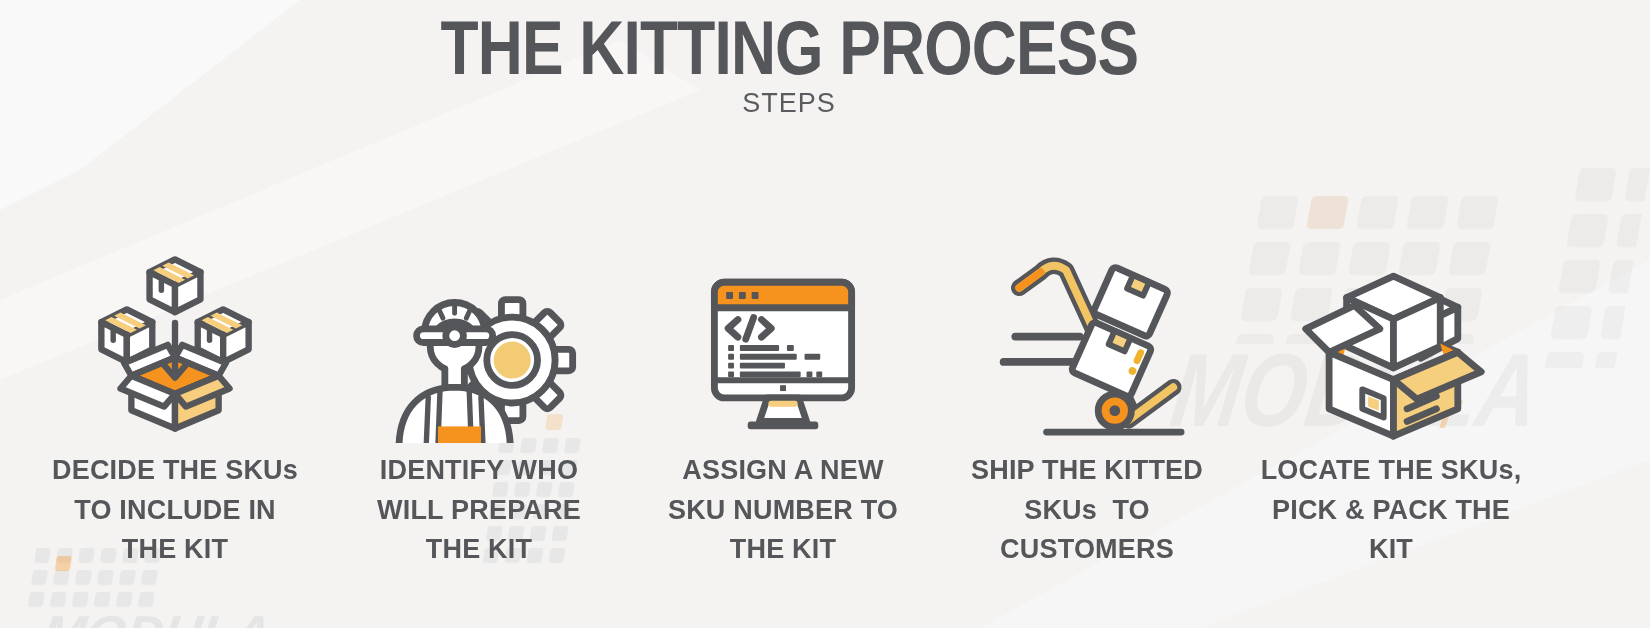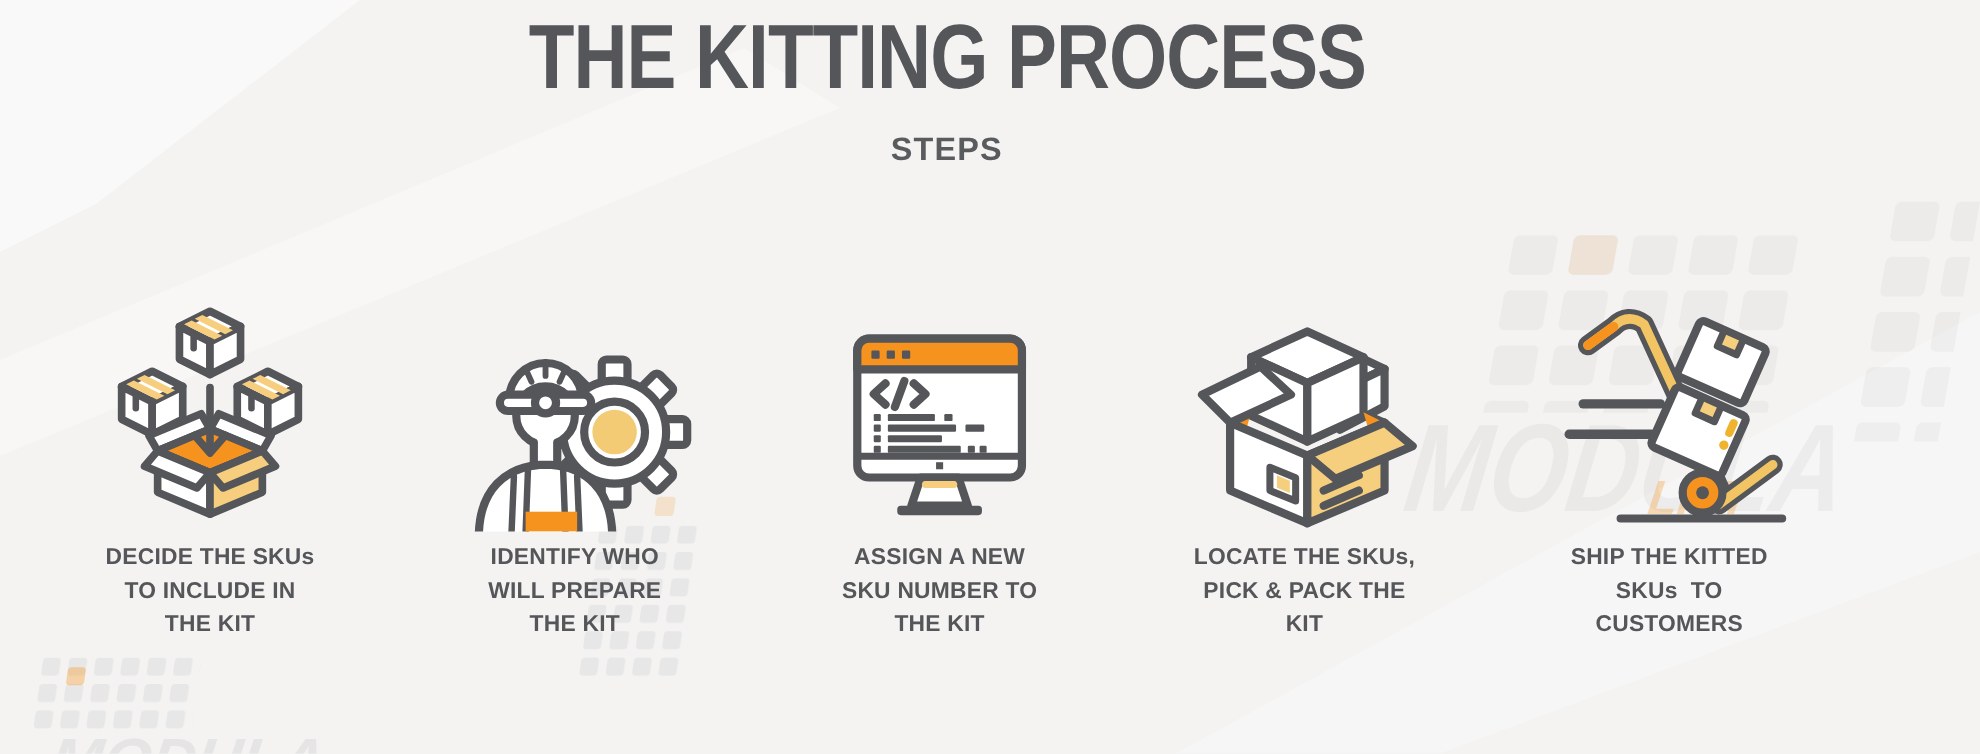--- a/index.html
+++ b/index.html
@@ -11,38 +11,38 @@
   }
   .decor{position:absolute;left:0;top:0;z-index:0;pointer-events:none;}
   .content{position:relative;z-index:1;}
   .header{position:absolute;top:8px;left:0;width:1578px;text-align:center;}
   .page-title{
     font-size:76px;font-weight:bold;color:#55565A;line-height:1.05;
     letter-spacing:-1px;white-space:nowrap;
     display:inline-block;transform:scaleX(0.82);transform-origin:center;
   }
   .page-subtitle{
-    margin-top:21px;font-size:27px;font-weight:700;color:#5A5B5E;
+    margin-top:0;font-size:27px;font-weight:400;color:#5A5B5E;
     letter-spacing:1px;
     text-align:center;
   }
   .steps-row{
     position:absolute;top:238px;left:0;right:0;
     display:flex;justify-content:space-between;
     padding:0 107px 0 23px;
   }
   .step{
     width:304px;display:flex;flex-direction:column;align-items:center;
   }
   .icon-box{
     height:205px;display:flex;align-items:flex-end;justify-content:center;
   }
   .step-label{
     margin-top:8px;
-    font-size:19px;font-weight:bold;color:#555659;
+    font-size:27px;font-weight:bold;color:#555659;
     line-height:1.47;text-align:center;white-space:pre-wrap;
     letter-spacing:0.2px;
   }
 </style>
 </head>
 <body>
 
 <svg class="decor" width="1650" height="628" viewBox="0 0 1650 628">
   <defs>
     <pattern id="gridBig" width="50" height="46" patternUnits="userSpaceOnUse">
@@ -199,20 +199,50 @@
           </g>
         </svg>
       </div>
       <div class="step-label">ASSIGN A NEW
 SKU NUMBER TO
 THE KIT</div>
     </div>
 
     <div class="step">
       <div class="icon-box">
+        <svg width="195" height="210" viewBox="0 0 200 215">
+          <g stroke="#54565A" stroke-width="7" stroke-linejoin="round" stroke-linecap="round" fill="none">
+            <line x1="26" y1="106" x2="92" y2="106" stroke-width="8"></line>
+            <line x1="14" y1="132" x2="84" y2="132" stroke-width="8"></line>
+            <path d="M30,56 L52,40 Q64,28 78,38 L146,186" stroke-width="17"></path>
+            <path d="M30,56 L52,40 Q64,28 78,38 L146,186" stroke="#F2C463" stroke-width="8"></path>
+            <path d="M30,56 L52,40" stroke="#F6921E" stroke-width="8"></path>
+            <path d="M142,192 L188,158" stroke-width="17"></path>
+            <path d="M142,192 L188,158" stroke="#F2C463" stroke-width="8"></path>
+            <g transform="rotate(24 130 110)">
+              <rect x="96" y="42" width="62" height="52" rx="4" fill="#fff"></rect>
+              <rect x="118" y="42" width="18" height="15" fill="#F5CE7E" stroke-width="6"></rect>
+              <rect x="100" y="102" width="66" height="56" rx="4" fill="#fff"></rect>
+              <rect x="124" y="102" width="18" height="15" fill="#F5CE7E" stroke-width="6"></rect>
+              <rect x="154" y="108" width="7" height="16" rx="3.5" fill="#EFB32D" stroke="none"></rect>
+              <circle cx="157.5" cy="132" r="4" fill="#EFB32D" stroke="none"></circle>
+            </g>
+            <line x1="58" y1="204" x2="196" y2="204"></line>
+            <circle cx="128" cy="182" r="17" fill="#F6921E"></circle>
+            <circle cx="128" cy="182" r="5.5" fill="#54565A" stroke="none"></circle>
+          </g>
+        </svg>
+      </div>
+      <div class="step-label">SHIP THE KITTED
+SKUs  TO
+CUSTOMERS</div>
+    </div>
+
+    <div class="step">
+      <div class="icon-box">
         <svg width="195" height="200" viewBox="0 0 200 205">
           <g stroke="#54565A" stroke-width="7" stroke-linejoin="round" stroke-linecap="round" fill="none">
             <polyline points="36,112 102,84 168,112"></polyline>
             <polygon points="130,48 168,66 130,84 92,66" fill="#fff"></polygon>
             <polygon points="130,84 168,66 168,98 130,118" fill="#fff"></polygon>
             <polygon points="54,56 102,34 150,56 102,78" fill="#fff"></polygon>
             <polygon points="54,56 102,78 102,128 54,106" fill="#fff"></polygon>
             <polygon points="102,78 150,56 150,106 102,128" fill="#fff"></polygon>
             <polygon points="36,112 54,103 50,117" fill="#F6921E" stroke="none"></polygon>
             <polygon points="168,112 150,103 154,117" fill="#F6921E" stroke="none"></polygon>
@@ -225,44 +255,14 @@
             <polygon points="36,112 12,88 62,64 88,88" fill="#fff"></polygon>
             <polygon points="102,140 168,112 192,132 126,160" fill="#F5CE7E"></polygon>
           </g>
         </svg>
       </div>
       <div class="step-label">LOCATE THE SKUs,
 PICK &amp; PACK THE
 KIT</div>
     </div>
 
-    <div class="step">
-      <div class="icon-box">
-        <svg width="195" height="210" viewBox="0 0 200 215">
-          <g stroke="#54565A" stroke-width="7" stroke-linejoin="round" stroke-linecap="round" fill="none">
-            <line x1="26" y1="106" x2="92" y2="106" stroke-width="8"></line>
-            <line x1="14" y1="132" x2="84" y2="132" stroke-width="8"></line>
-            <path d="M30,56 L52,40 Q64,28 78,38 L146,186" stroke-width="17"></path>
-            <path d="M30,56 L52,40 Q64,28 78,38 L146,186" stroke="#F2C463" stroke-width="8"></path>
-            <path d="M30,56 L52,40" stroke="#F6921E" stroke-width="8"></path>
-            <path d="M142,192 L188,158" stroke-width="17"></path>
-            <path d="M142,192 L188,158" stroke="#F2C463" stroke-width="8"></path>
-            <g transform="rotate(24 130 110)">
-              <rect x="96" y="42" width="62" height="52" rx="4" fill="#fff"></rect>
-              <rect x="118" y="42" width="18" height="15" fill="#F5CE7E" stroke-width="6"></rect>
-              <rect x="100" y="102" width="66" height="56" rx="4" fill="#fff"></rect>
-              <rect x="124" y="102" width="18" height="15" fill="#F5CE7E" stroke-width="6"></rect>
-              <rect x="154" y="108" width="7" height="16" rx="3.5" fill="#EFB32D" stroke="none"></rect>
-              <circle cx="157.5" cy="132" r="4" fill="#EFB32D" stroke="none"></circle>
-            </g>
-            <line x1="58" y1="204" x2="196" y2="204"></line>
-            <circle cx="128" cy="182" r="17" fill="#F6921E"></circle>
-            <circle cx="128" cy="182" r="5.5" fill="#54565A" stroke="none"></circle>
-          </g>
-        </svg>
-      </div>
-      <div class="step-label">SHIP THE KITTED
-SKUs  TO
-CUSTOMERS</div>
-    </div>
-
   </div>
 </div>
 
 </body></html>

